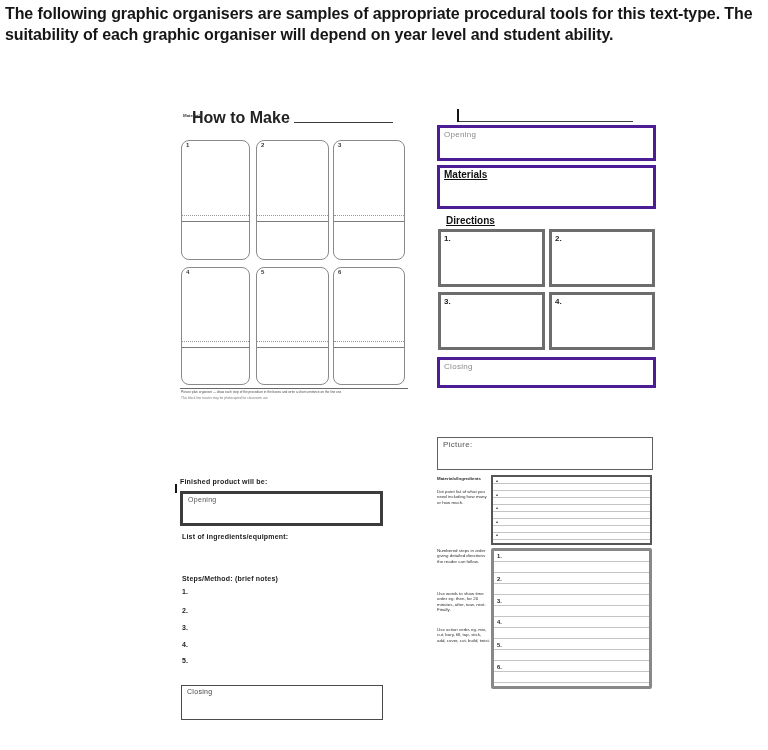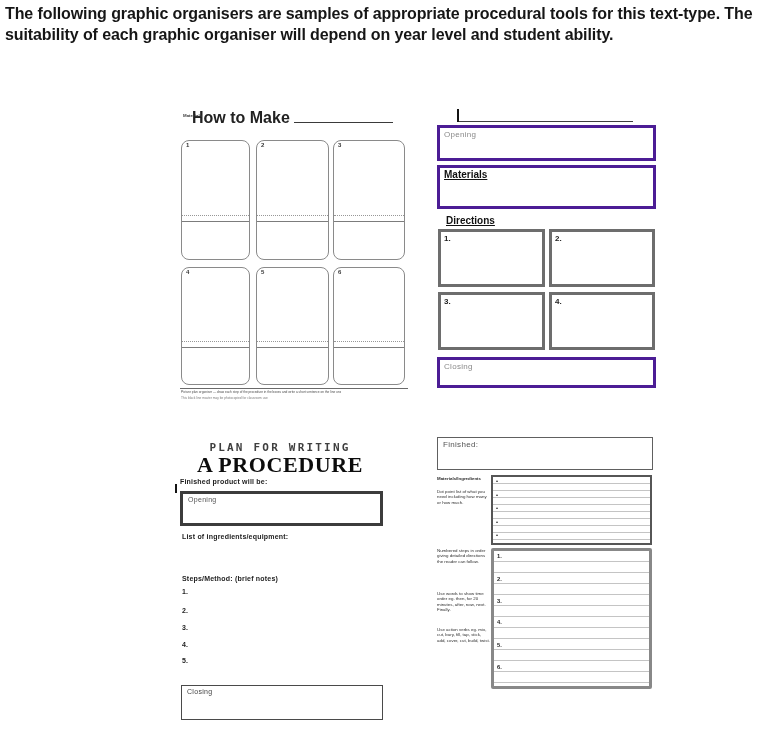--- a/index.html
+++ b/index.html
@@ -107,24 +107,20 @@
     <span class="numlab">3.</span>
   </div>
   <div class="bx" style="left:549px;top:292px;width:106px;height:58px;border-color:#6d6d6d;">
     <span class="numlab">4.</span>
   </div>
 
   <div class="bx" style="left:437px;top:357px;width:219px;height:31px;">
     <span class="graylab">Closing</span>
   </div>
 
-  <div class="abs" style="left:170px;top:441px;width:220px;text-align:center;">
-    <div class="plan-title">PLAN FOR WRITING</div>
-    <div class="plan-sub">A PROCEDURE</div>
-  </div>
 
   <div class="cursorbar" style="left:175px;top:484px;width:2px;height:9px;"></div>
   <div class="abs sm" style="left:180px;top:478px;">Finished product will be:</div>
 
   <div class="bx" style="left:180px;top:491px;width:203px;height:35px;border-color:#3c3c3c;">
     <span class="darklab" style="font-size:7px;">Opening</span>
   </div>
 
   <div class="abs sm" style="left:182px;top:533px;">List of ingredients/equipment:</div>
   <div class="abs sm" style="left:182px;top:575px;">Steps/Method: (brief notes)</div>
@@ -133,21 +129,21 @@
   <div class="abs sm" style="left:182px;top:607px;">2.</div>
   <div class="abs sm" style="left:182px;top:624px;">3.</div>
   <div class="abs sm" style="left:182px;top:641px;">4.</div>
   <div class="abs sm" style="left:182px;top:657px;">5.</div>
 
   <div class="bx" style="left:181px;top:685px;width:202px;height:35px;border-width:1.5px;border-color:#4a4a4a;">
     <span class="darklab" style="font-size:7px;color:#444;">Closing</span>
   </div>
 
   <div class="bx" style="left:437px;top:437px;width:216px;height:33px;border-width:1.5px;border-color:#606060;">
-    <span class="darklab">Finished:</span>
+    <span class="darklab">Picture:</span>
   </div>
 
   <div class="t tb" style="left:437px;top:476px;width:96px;transform:scale(0.55);color:#2a2a2a;">Materials/Ingredients</div>
   <div class="t" style="left:437px;top:489px;width:96px;transform:scale(0.55);">Dot point list of what you need including how many or how much.</div>
 
   <div class="bx2 lines7" style="left:491px;top:475px;width:161px;height:70px;">
     <span class="mark" style="left:3px;top:1px;">•</span>
     <span class="mark" style="left:3px;top:15px;">•</span>
     <span class="mark" style="left:3px;top:28px;">•</span>
     <span class="mark" style="left:3px;top:42px;">•</span>

